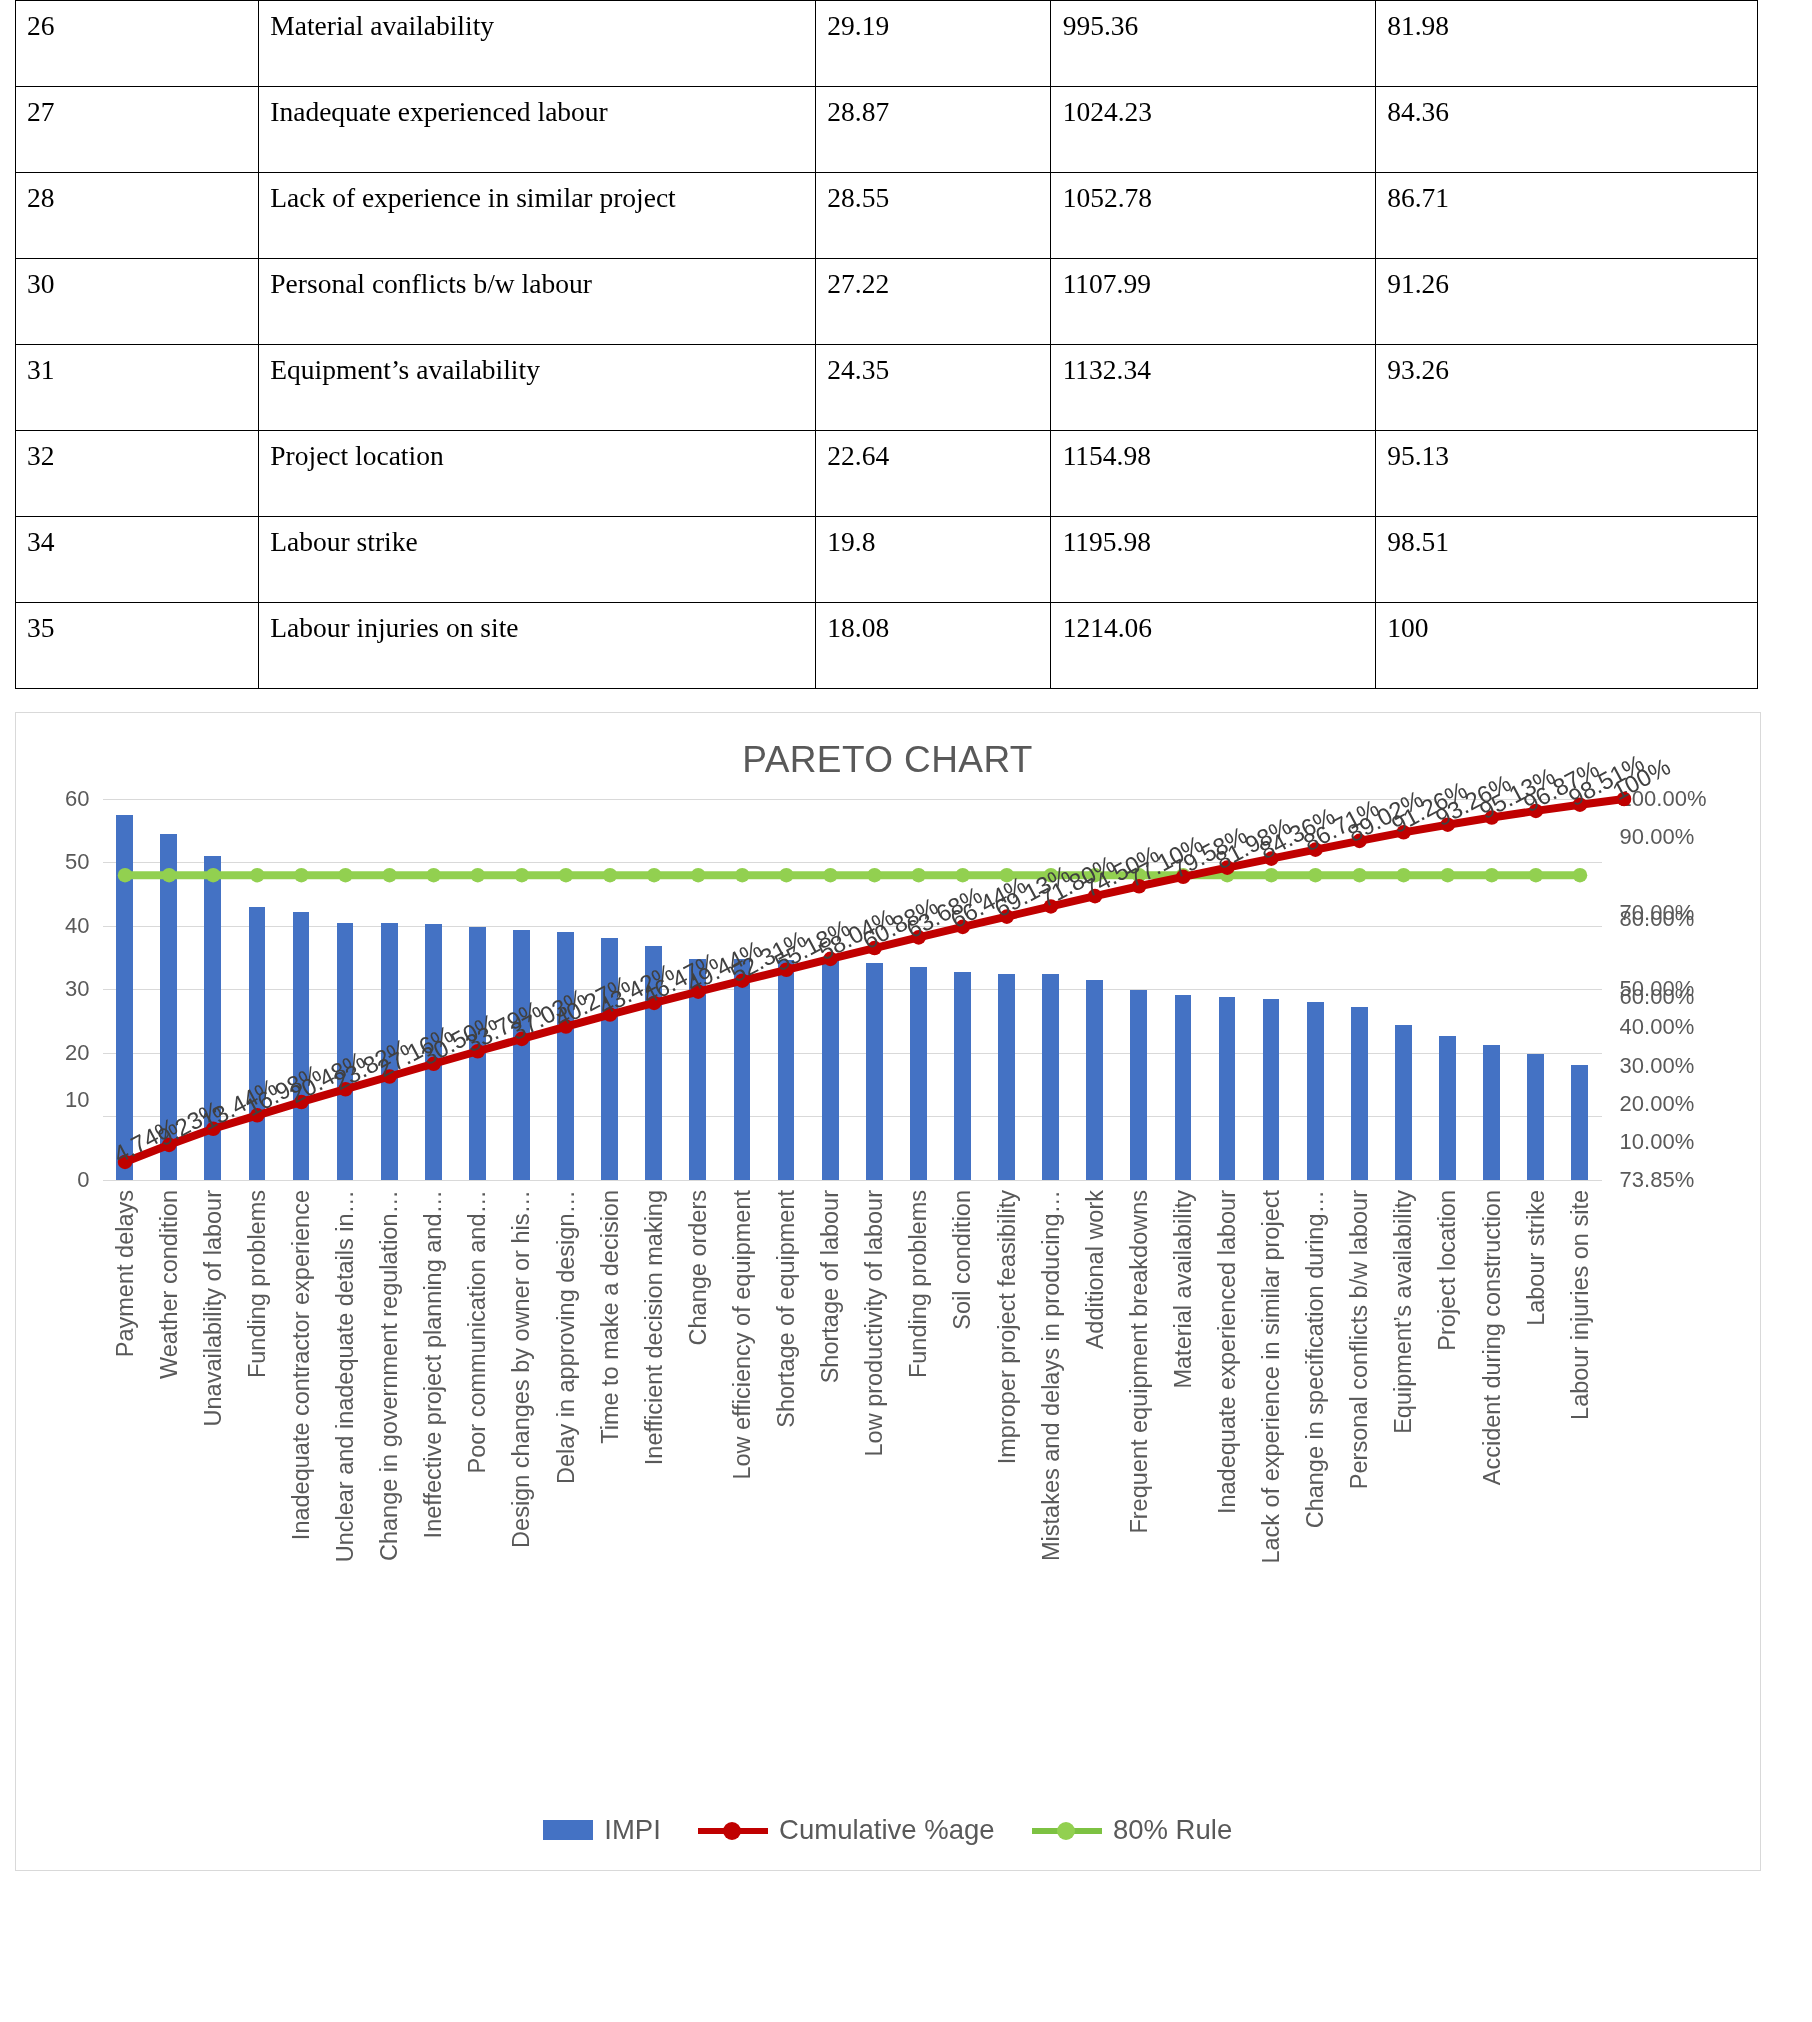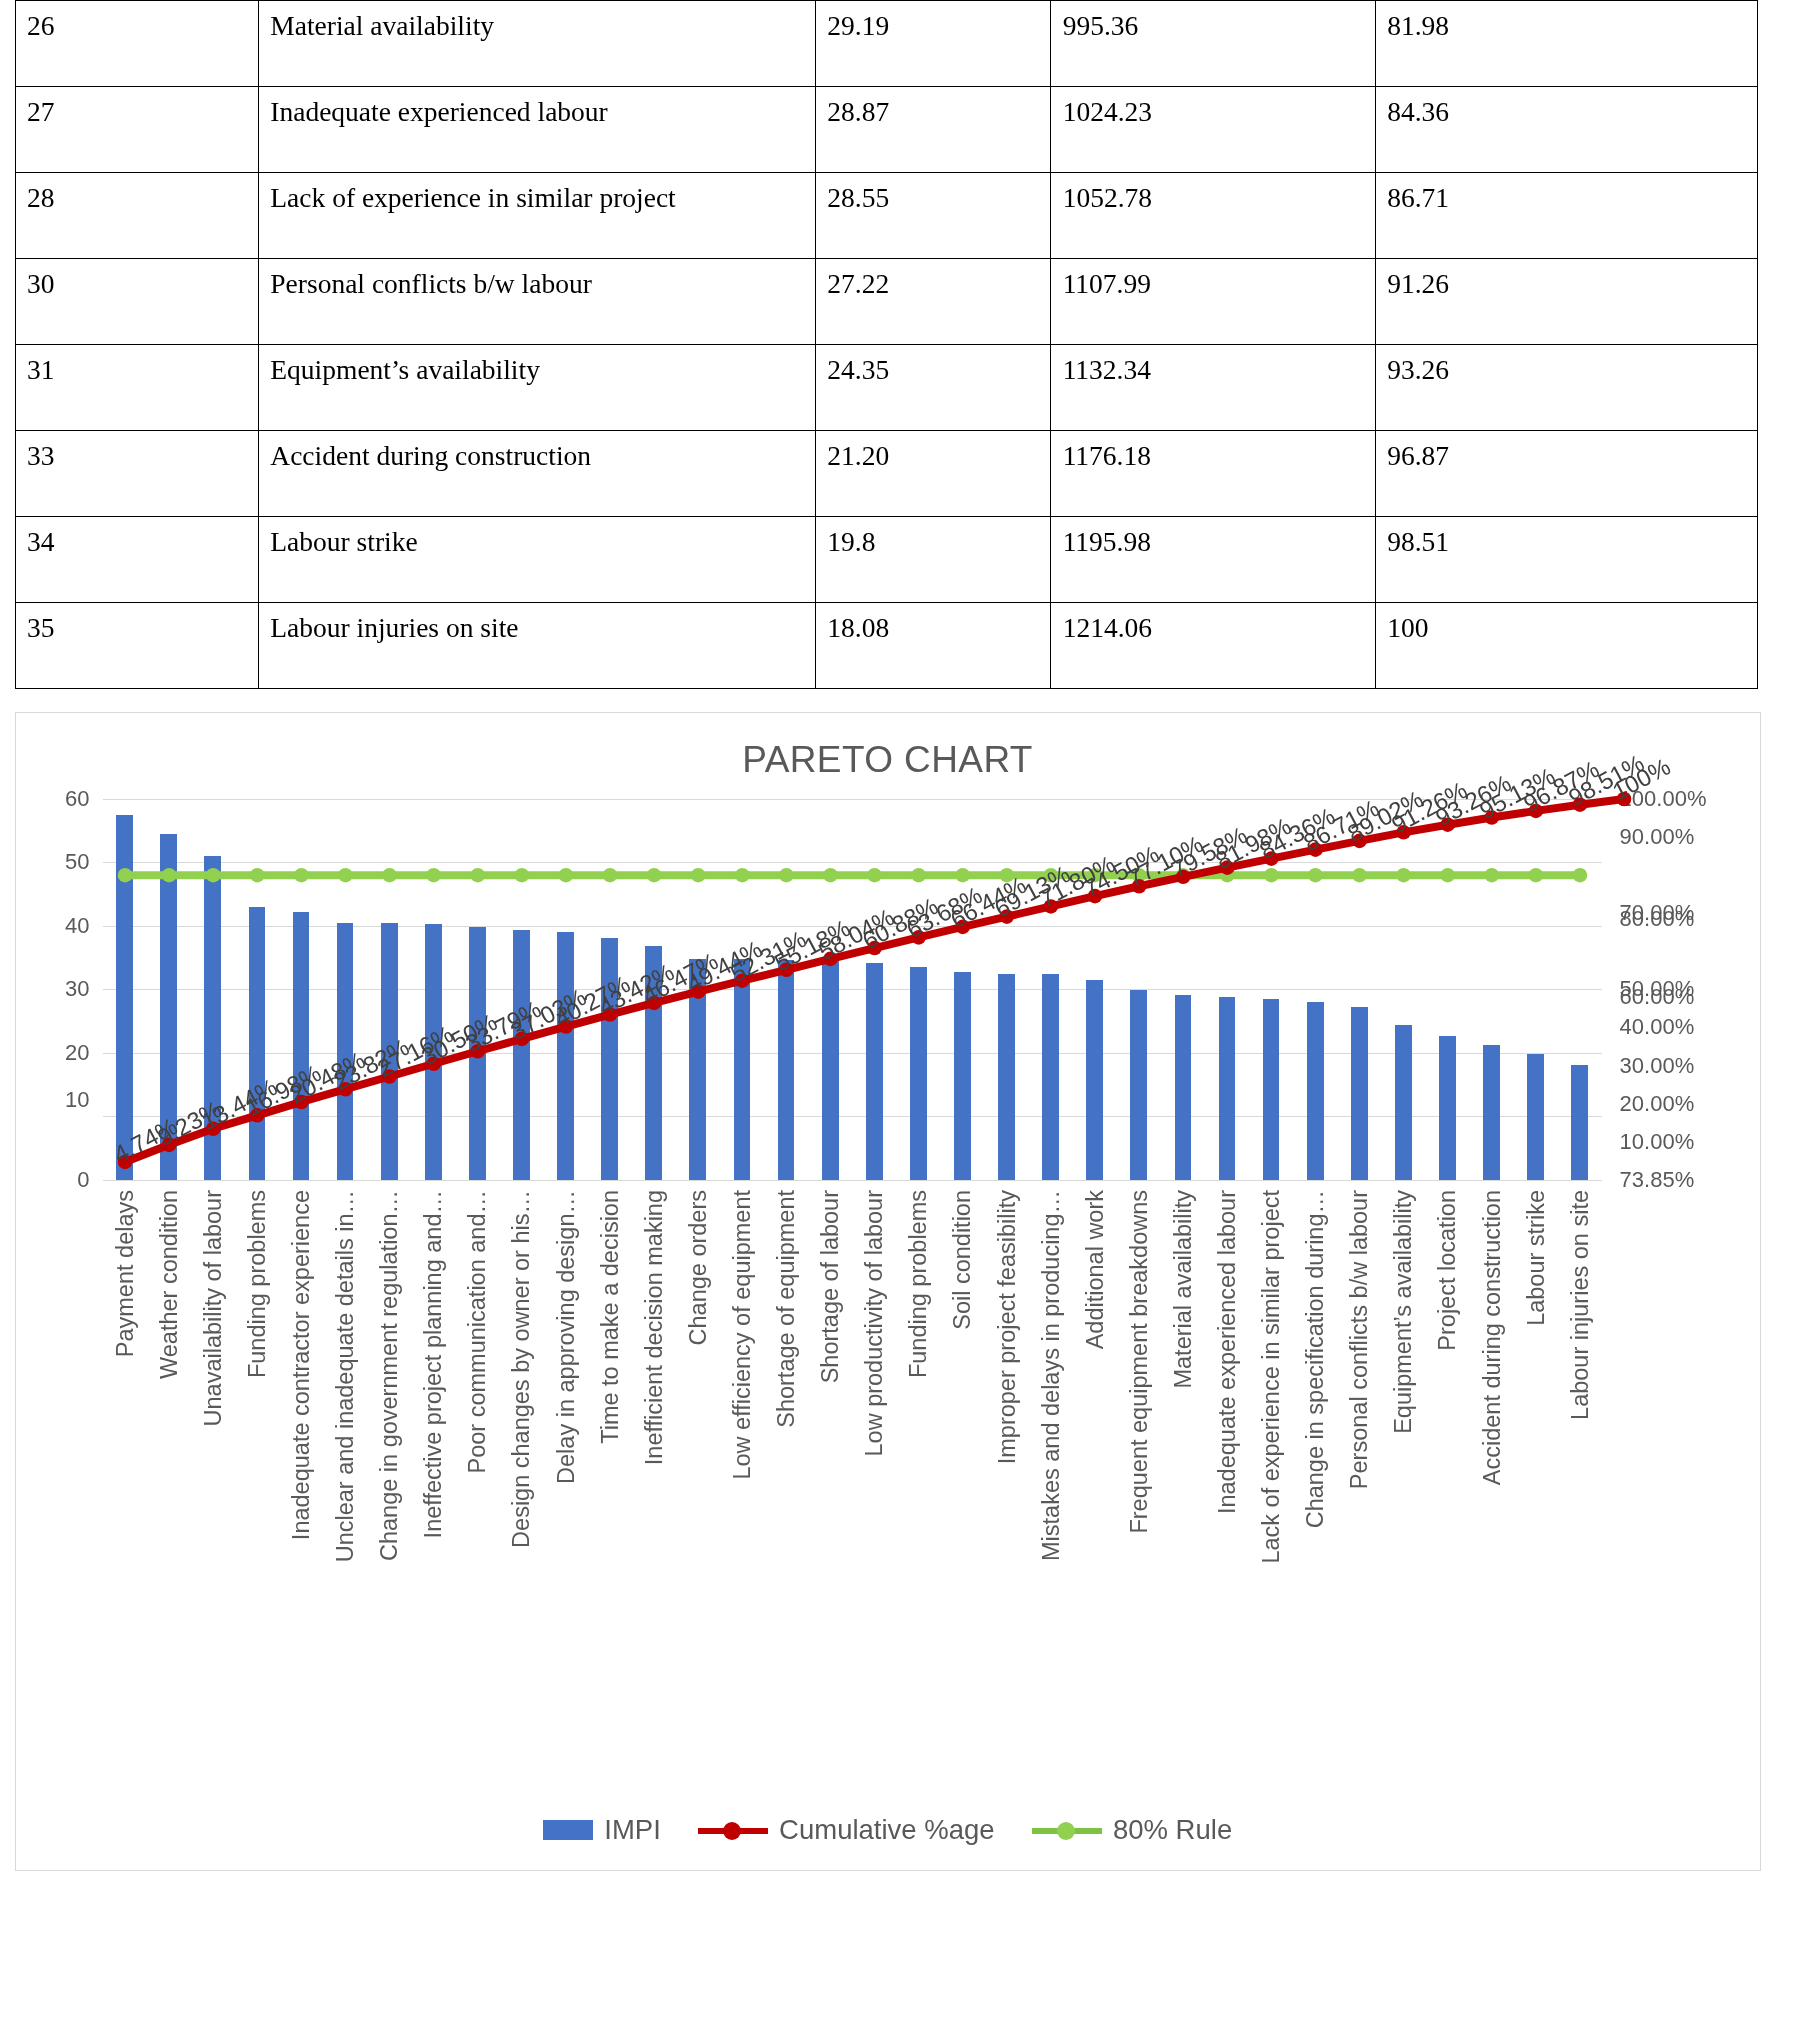--- a/index.html
+++ b/index.html
@@ -174,25 +174,25 @@
         <td class="c-pct">91.26</td>
       </tr>
       <tr class="row-short">
         <td class="c-sn">31</td>
         <td class="c-fac">Equipment’s availability</td>
         <td class="c-impi">24.35</td>
         <td class="c-cum">1132.34</td>
         <td class="c-pct">93.26</td>
       </tr>
       <tr class="row-short">
-        <td class="c-sn">33</td>
-        <td class="c-fac">Accident during construction</td>
-        <td class="c-impi">21.20</td>
-        <td class="c-cum">1176.18</td>
-        <td class="c-pct">96.87</td>
+        <td class="c-sn">32</td>
+        <td class="c-fac">Project location</td>
+        <td class="c-impi">22.64</td>
+        <td class="c-cum">1154.98</td>
+        <td class="c-pct">95.13</td>
       </tr>
       <tr class="row-short">
         <td class="c-sn">34</td>
         <td class="c-fac">Labour strike</td>
         <td class="c-impi">19.8</td>
         <td class="c-cum">1195.98</td>
         <td class="c-pct">98.51</td>
       </tr>
       <tr class="row-short">
         <td class="c-sn">35</td>

